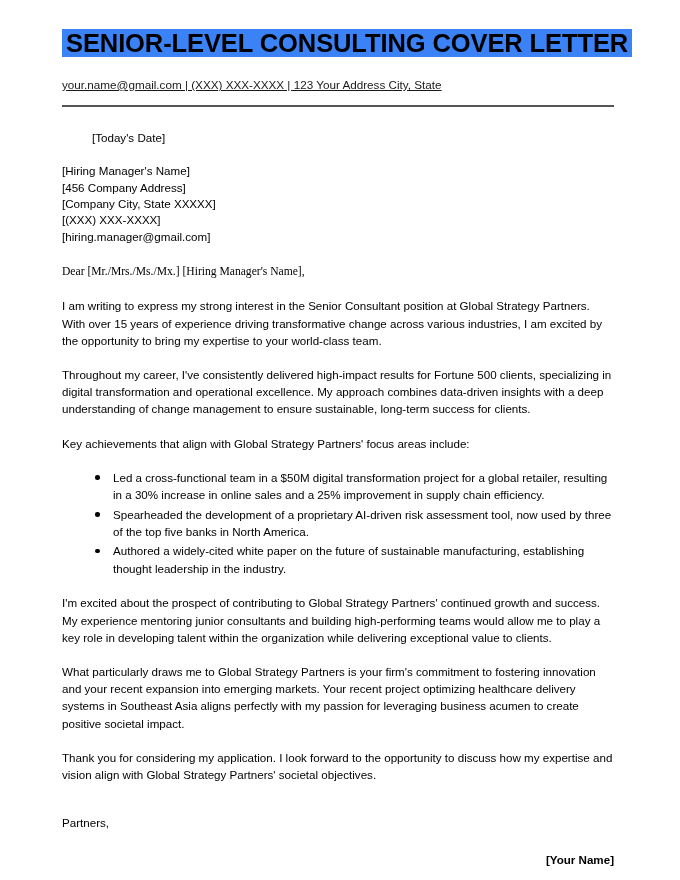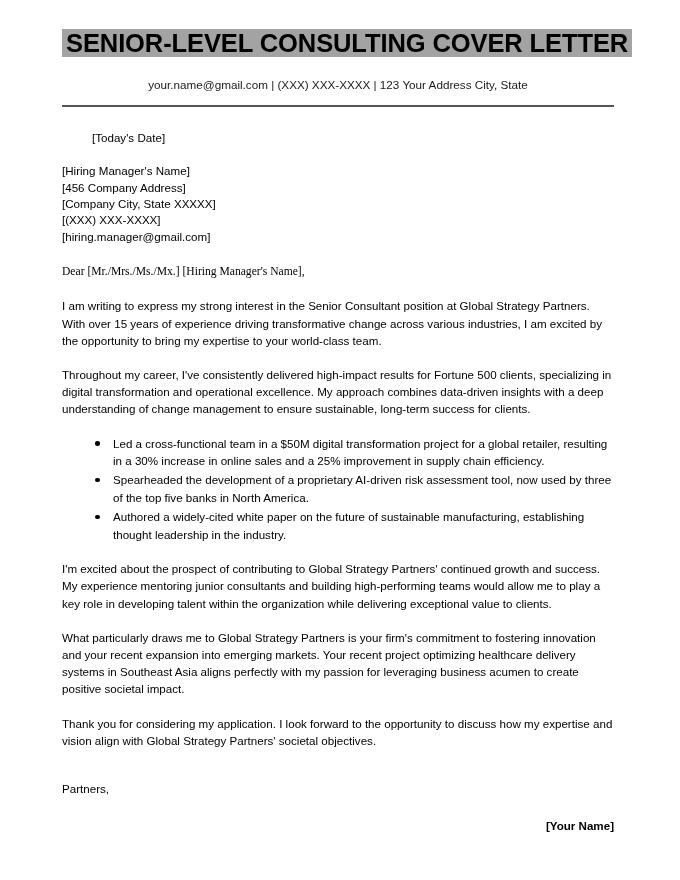--- a/index.html
+++ b/index.html
@@ -28,35 +28,36 @@
   .header {
     padding-top: 26px;
     text-align: center;
   }
   .title-wrap {
     display: block;
     line-height: 0;
   }
   .title {
     display: inline;
-    background: #a3a3a3;
+    background: #3b82f6;
     font-size: 25.5px;
     font-weight: bold;
     letter-spacing: -0.1px;
     line-height: 34px;
     color: #000000;
     padding: 0 4px;
     white-space: nowrap;
   }
   .contact-line {
     margin-top: 17px;
     font-size: 11.7px;
     line-height: 16px;
     color: #1a1a1a;
-    text-align: center;
+    text-align: left;
+    text-decoration: underline;
   }
   .header-rule {
     margin-top: 12px;
     height: 2px;
     background: #555555;
     width: 100%;
   }
 
   
   .letter {
@@ -136,20 +137,21 @@
         <div>[456 Company Address]</div>
         <div>[Company City, State XXXXX]</div>
         <div>[(XXX) XXX-XXXX]</div>
         <div>[hiring.manager@gmail.com]</div>
       </div>
 
       <div class="salutation">Dear [Mr./Mrs./Ms./Mx.] [Hiring Manager's Name],</div>
 
       <p class="para">I am writing to express my strong interest in the Senior Consultant position at Global Strategy Partners. With over 15 years of experience driving transformative change across various industries, I am excited by the opportunity to bring my expertise to your world-class team.</p>
       <p class="para">Throughout my career, I've consistently delivered high-impact results for Fortune 500 clients, specializing in digital transformation and operational excellence. My approach combines data-driven insights with a deep understanding of change management to ensure sustainable, long-term success for clients.</p>
+      <p class="para">Key achievements that align with Global Strategy Partners' focus areas include:</p>
 
       <ul class="achievements">
         <li>Led a cross-functional team in a $50M digital transformation project for a global retailer, resulting in a 30% increase in online sales and a 25% improvement in supply chain efficiency.</li>
         <li>Spearheaded the development of a proprietary AI-driven risk assessment tool, now used by three of the top five banks in North America.</li>
         <li>Authored a widely-cited white paper on the future of sustainable manufacturing, establishing thought leadership in the industry.</li>
       </ul>
 
       <p class="para">I'm excited about the prospect of contributing to Global Strategy Partners' continued growth and success. My experience mentoring junior consultants and building high-performing teams would allow me to play a key role in developing talent within the organization while delivering exceptional value to clients.</p>
       <p class="para">What particularly draws me to Global Strategy Partners is your firm's commitment to fostering innovation and your recent expansion into emerging markets. Your recent project optimizing healthcare delivery systems in Southeast Asia aligns perfectly with my passion for leveraging business acumen to create positive societal impact.</p>
       <p class="para">Thank you for considering my application. I look forward to the opportunity to discuss how my expertise and vision align with Global Strategy Partners' societal objectives.</p>

